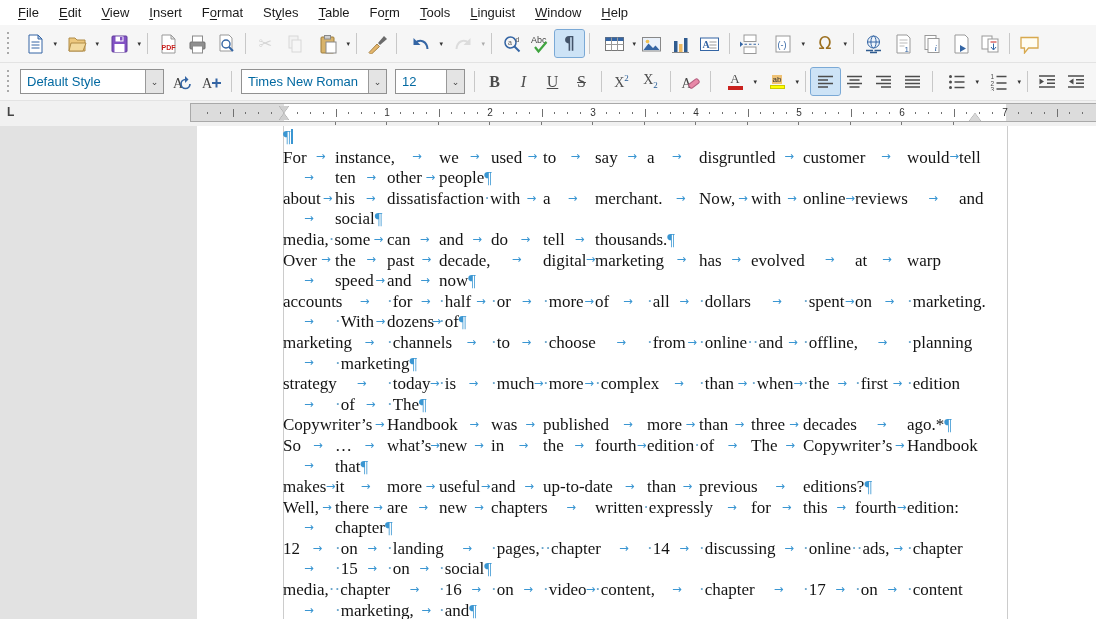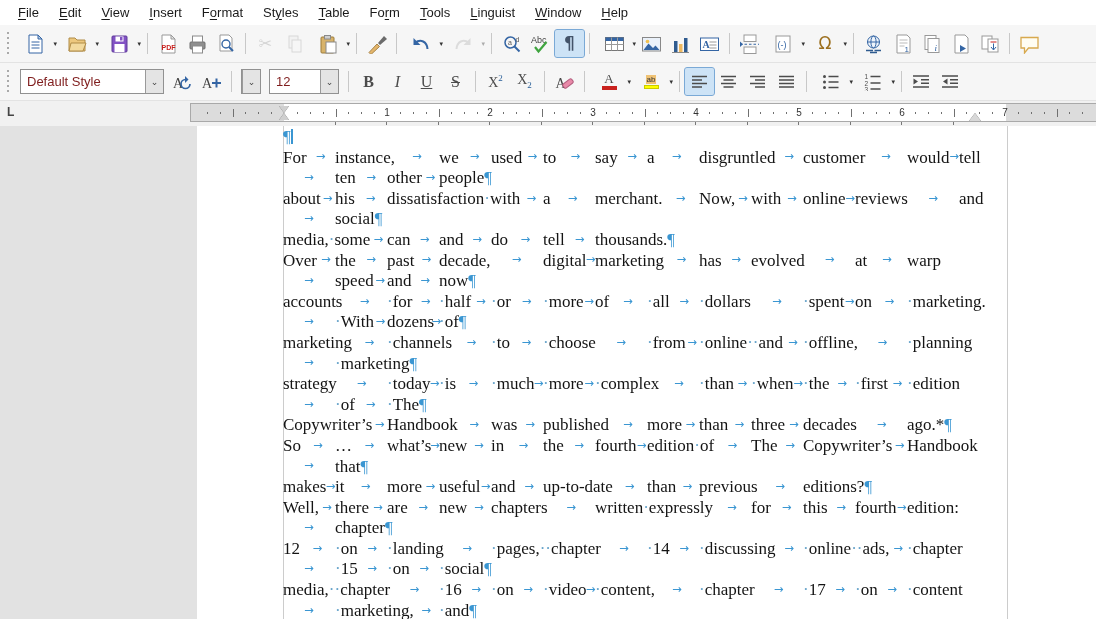--- a/index.html
+++ b/index.html
@@ -24,21 +24,21 @@
   .caret{position:absolute;right:1px;top:50%;transform:translateY(-45%);font-size:7px;color:#333;
          font-family:"DejaVu Sans",sans-serif;}
   .tbtn.active{background:#cde3f6;outline:1px solid #7aa9d6;}
   .tbtn.disabled{opacity:.38;}
   .tsep{width:1px;height:21px;background:#c8c8c8;margin:0 5px;flex:none;}
   .uglyph{font-family:"DejaVu Sans","DejaVu Serif",sans-serif;font-size:16px;line-height:1;}
   .fltr{font-family:"Liberation Serif",serif;font-size:16px;color:#4c4c4c;line-height:1;}
   .stack{display:flex;flex-direction:column;align-items:center;gap:1px;}
   .bar{width:15px;height:4px;}
   .combo{display:flex;height:23px;border:1px solid #919191;background:#fff;margin:0 4px;flex:none;}
-  .cval{font-size:13px;color:#7f1d1d;display:flex;align-items:center;padding:0 6px;
+  .cval{font-size:13px;color:#0369a1;display:flex;align-items:center;padding:0 6px;
         overflow:hidden;white-space:nowrap;}
   .cbtn{width:17px;background:#e4e4e4;border-left:1px solid #9a9a9a;display:flex;align-items:center;
         justify-content:center;font-size:9px;color:#444;font-family:"DejaVu Sans",sans-serif;}
   
   #rulerzone{position:absolute;top:101px;left:0;width:1096px;height:25px;background:#f1f1f1;}
   #tabselector{position:absolute;left:7px;top:4px;font-weight:bold;font-size:12px;color:#444;}
   #ruler{position:absolute;left:190px;top:2px;width:906px;height:19px;background:#dcdcdc;
          border:1px solid #a9a9a9;border-right:none;box-sizing:border-box;}
   #ruler .white{position:absolute;top:0;bottom:0;background:#fff;}
   .tick-s{position:absolute;width:1px;height:2px;top:8px;background:#707070;}
@@ -302,20 +302,21 @@
         </svg>
       </div>
       <div class="tbtn">
         <svg width="22" height="20" viewBox="0 0 22 20">
           <text x="1" y="15.5" font-size="14" font-family="serif" fill="#444">A</text>
           <path d="M15.5 6.5v9M11 11h9" stroke="#3465a4" stroke-width="2" fill="none"></path>
         </svg>
       </div>
       <div class="tsep"></div>
       <div class="combo">
+        <div class="cval" style="width: 114px;">Times New Roman</div>
         <div class="cbtn">⌄</div>
       </div>
       <div class="combo">
         <div class="cval" style="width: 38px;">12</div>
         <div class="cbtn">⌄</div>
       </div>
       <div class="tsep"></div>
       <div class="tbtn">
         <span class="fltr" style="font-weight:bold">B</span>
       </div>

